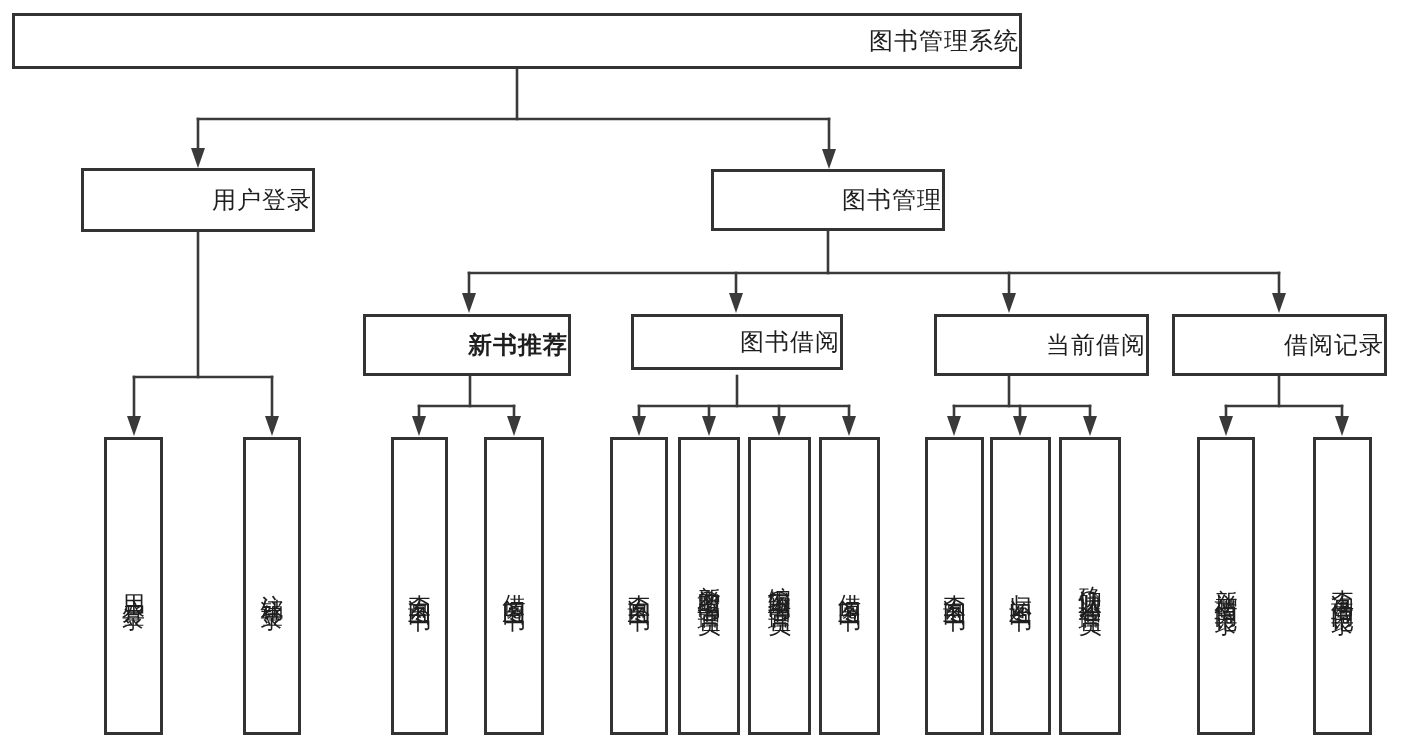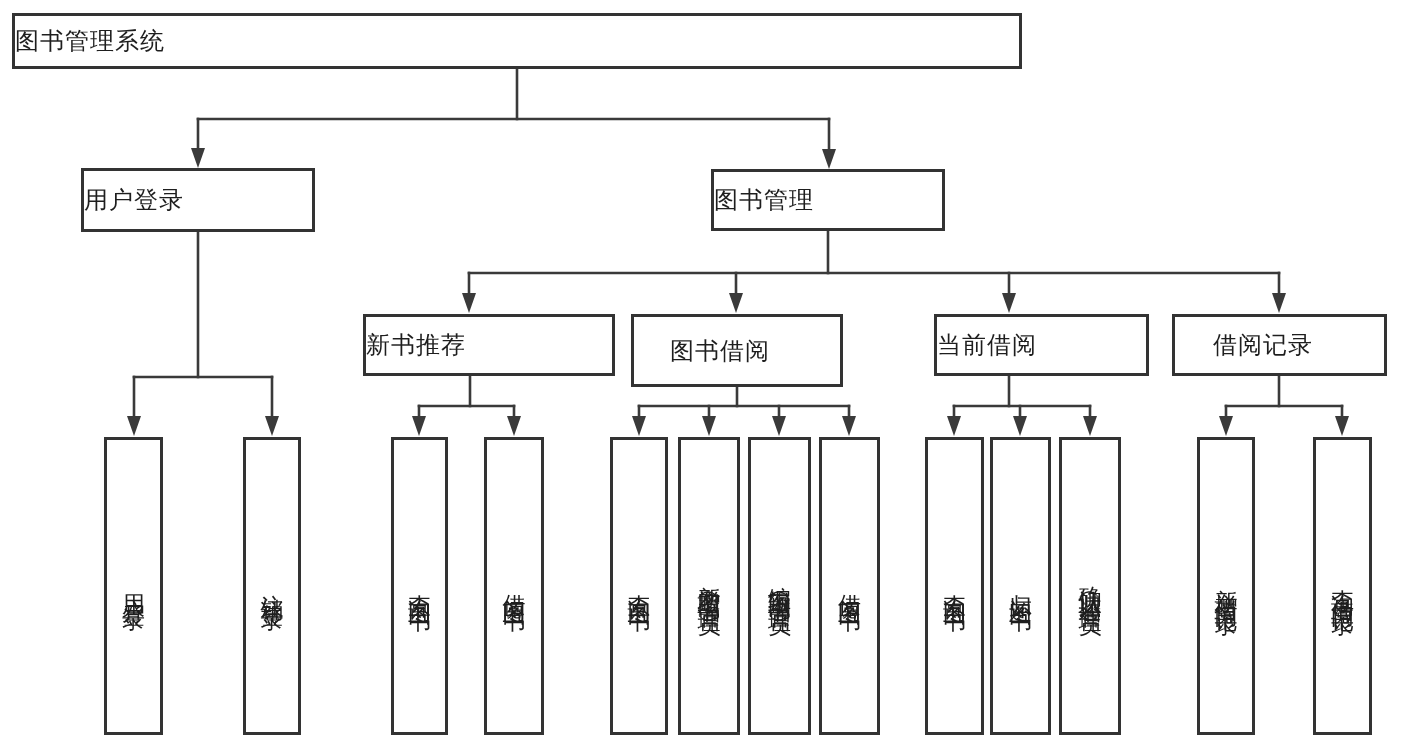--- a/index.html
+++ b/index.html
@@ -2,21 +2,21 @@
 <html><head>
 <meta charset="utf-8">
 <style>
   html,body{margin:0;padding:0;background:#ffffff;}
   body{font-family:"Liberation Sans","DejaVu Sans",sans-serif;}
   #canvas{position:relative;width:1405px;height:747px;background:#ffffff;overflow:hidden;}
   #connector-layer{position:absolute;left:0;top:0;width:1405px;height:747px;z-index:0;}
   .hbox{
     position:absolute;box-sizing:border-box;z-index:1;
     border:3px solid #333333;background:#ffffff;
-    display:flex;align-items:center;justify-content:flex-start;
+    display:flex;align-items:center;justify-content:flex-end;
     font-size:24px;color:#1e1e1e;letter-spacing:1px;white-space:nowrap;
   }
   .vbox{
     position:absolute;box-sizing:border-box;z-index:1;top:437px;height:298px;
     border:3px solid #333333;background:#ffffff;
     display:flex;align-items:center;justify-content:center;
     writing-mode:vertical-rl;text-orientation:mixed;
     font-size:23px;color:#1e1e1e;letter-spacing:5px;line-height:1;
   }
   #watermark{
@@ -88,24 +88,24 @@
     <span>图书管理系统</span>
   </div>
 
   <div class="hbox" style="left:81px;top:168px;width:234px;height:64px;">
     <span>用户登录</span>
   </div>
   <div class="hbox" style="left:711px;top:169px;width:234px;height:62px;">
     <span>图书管理</span>
   </div>
 
-  <div class="hbox" style="left:363px;top:314px;width:252px;height:62px;">
+  <div class="hbox" style="left:363px;top:314px;width:208px;height:62px;font-weight:bold;">
     <span>新书推荐</span>
   </div>
-  <div class="hbox" style="left:631px;top:314px;width:212px;height:73px;padding-left:36px;">
+  <div class="hbox" style="left:631px;top:314px;width:212px;height:56px;padding-left:36px;">
     <span>图书借阅</span>
   </div>
   <div class="hbox" style="left:902px;top:314px;width:215px;height:62px;margin-left:32px;">
     <span>当前借阅</span>
   </div>
   <div class="hbox" style="left:1172px;top:314px;width:215px;height:62px;padding-left:38px;">
     <span>借阅记录</span>
   </div>
 
   <div class="vbox" style="left:104px;width:59px;">

